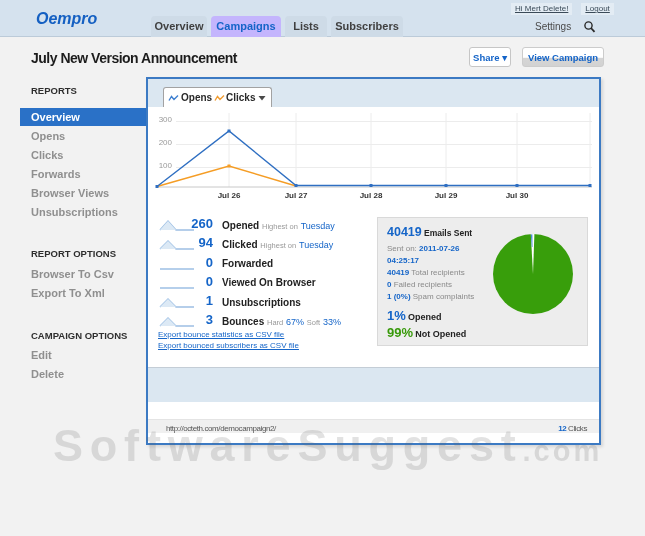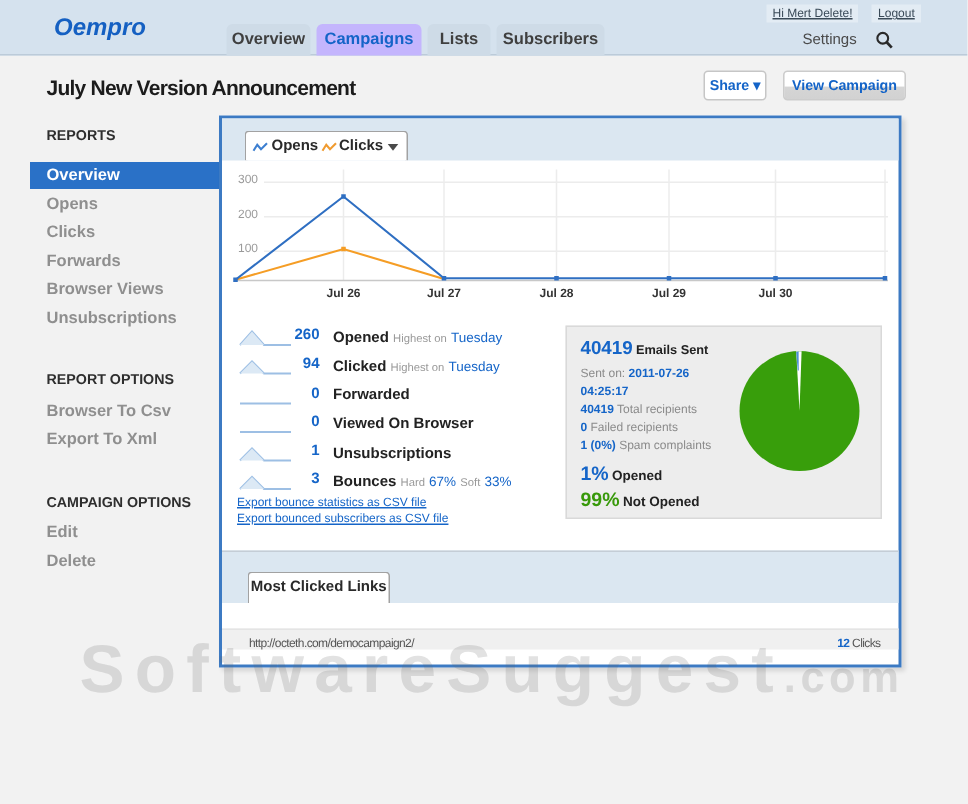--- a/index.html
+++ b/index.html
@@ -49,21 +49,21 @@
   #graphby .g7 { position:absolute; left:56px; top:0px; width:24px; height:20px; background:#fff;
     border:1px solid #aaaaaa; border-bottom:none; border-radius:3px 3px 0 0;
     color:#1464c8; font-weight:bold; text-align:center; line-height:19px; }
   #graphby .g15 { position:absolute; left:82px; top:0px; width:22px; height:20px;
     color:#333; font-weight:bold; text-align:center; line-height:20px; background:rgba(255,255,255,0.5); }
   #graphby .g30 { position:absolute; left:110px; top:0px; width:23px; height:20px;
     color:#333; font-weight:bold; text-align:center; line-height:20px; background:rgba(255,255,255,0.5); }
   
   .srow { position:absolute; left:11px; height:16px; white-space:nowrap; }
   .srow svg.spark { position:absolute; left:0; top:1px; }
-  .srow .num { position:absolute; right:0; top:0; font-size:10px; font-weight:bold; color:#1565c8; line-height:13px;text-align:right; }
+  .srow .num { position:absolute; right:0; top:0; font-size:13px; font-weight:bold; color:#1565c8; line-height:13px;text-align:right; }
   .srow-lab { position:absolute; white-space:nowrap; font-size:10px; font-weight:bold; color:#222; }
   .hsmall { font-size:7.5px; font-weight:normal; color:#999; }
   .hblue { font-size:9px; font-weight:normal; color:#1565c8; }
   .explink { position:absolute; left:10px; font-size:8px; color:#1565c8; text-decoration:underline; }
   
   #graybox { position:absolute; left:229px; top:138px; width:211px; height:129px;
     background:#ededed; border:1px solid #d9d9d9; }
   #graybox .big { font-size:12.5px; font-weight:bold; color:#1565c8; }
   #graybox .biglab { font-size:8.5px; font-weight:bold; color:#222; }
   #graybox .r { position:absolute; left:9px; font-size:8px; color:#8a8a8a; white-space:nowrap; }
@@ -239,20 +239,19 @@
     <div class="r" style="top:90px;"><span class="pct">1%</span> <span class="pctlab">Opened</span></div>
     <div class="r" style="top:107px;"><span class="pctg">99%</span> <span class="pctlab">Not Opened</span></div>
     <svg class="abs" style="left:113px; top:14px;" width="84" height="84" viewBox="0 0 84 84">
       <circle cx="42" cy="42" r="40" fill="#389e0b"></circle>
       <path d="M42,42 L39.8,2.1 L43.4,2.1 Z" fill="#ffffff"></path>
       <path d="M39.8,2.6 L41.4,2.2 L41.5,15 L40.8,15 Z" fill="#4c8fd6"></path>
     </svg>
   </div>
 
   <div class="bluebar" id="bar2"></div>
-  <div class="wtab" id="tab-links">Most Clicked Links</div>
   <div class="lrow" id="lrow2" style="top:340px; height:14px;">
     <span class="url" style="top:4px;">http://octeth.com/democampaign2/</span>
     <span class="clicks" style="top:4px;"><b>12</b> Clicks</span>
   </div>
 </div>
 
 <div id="wm">SoftwareSuggest<span>.com</span></div>
 
 </body></html>

